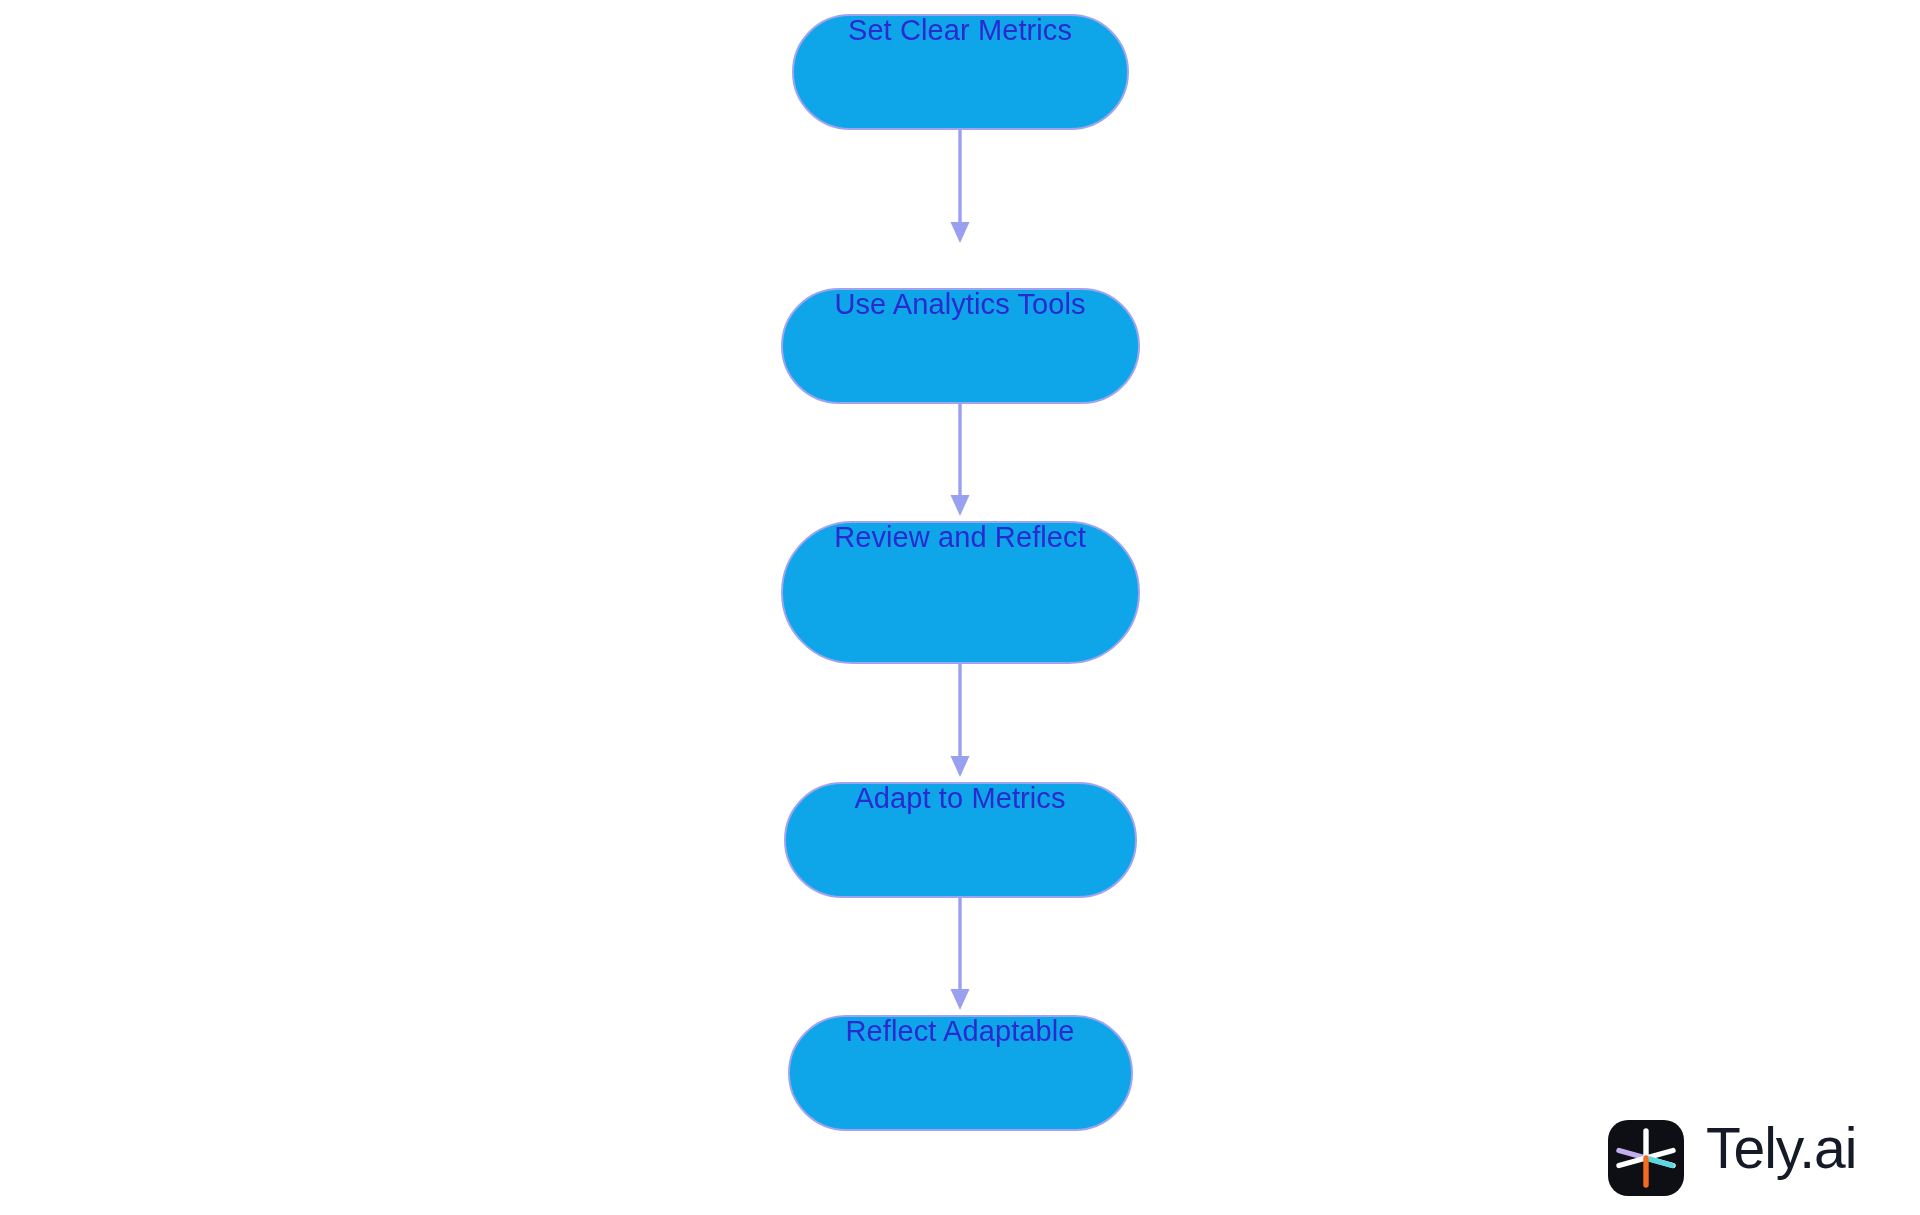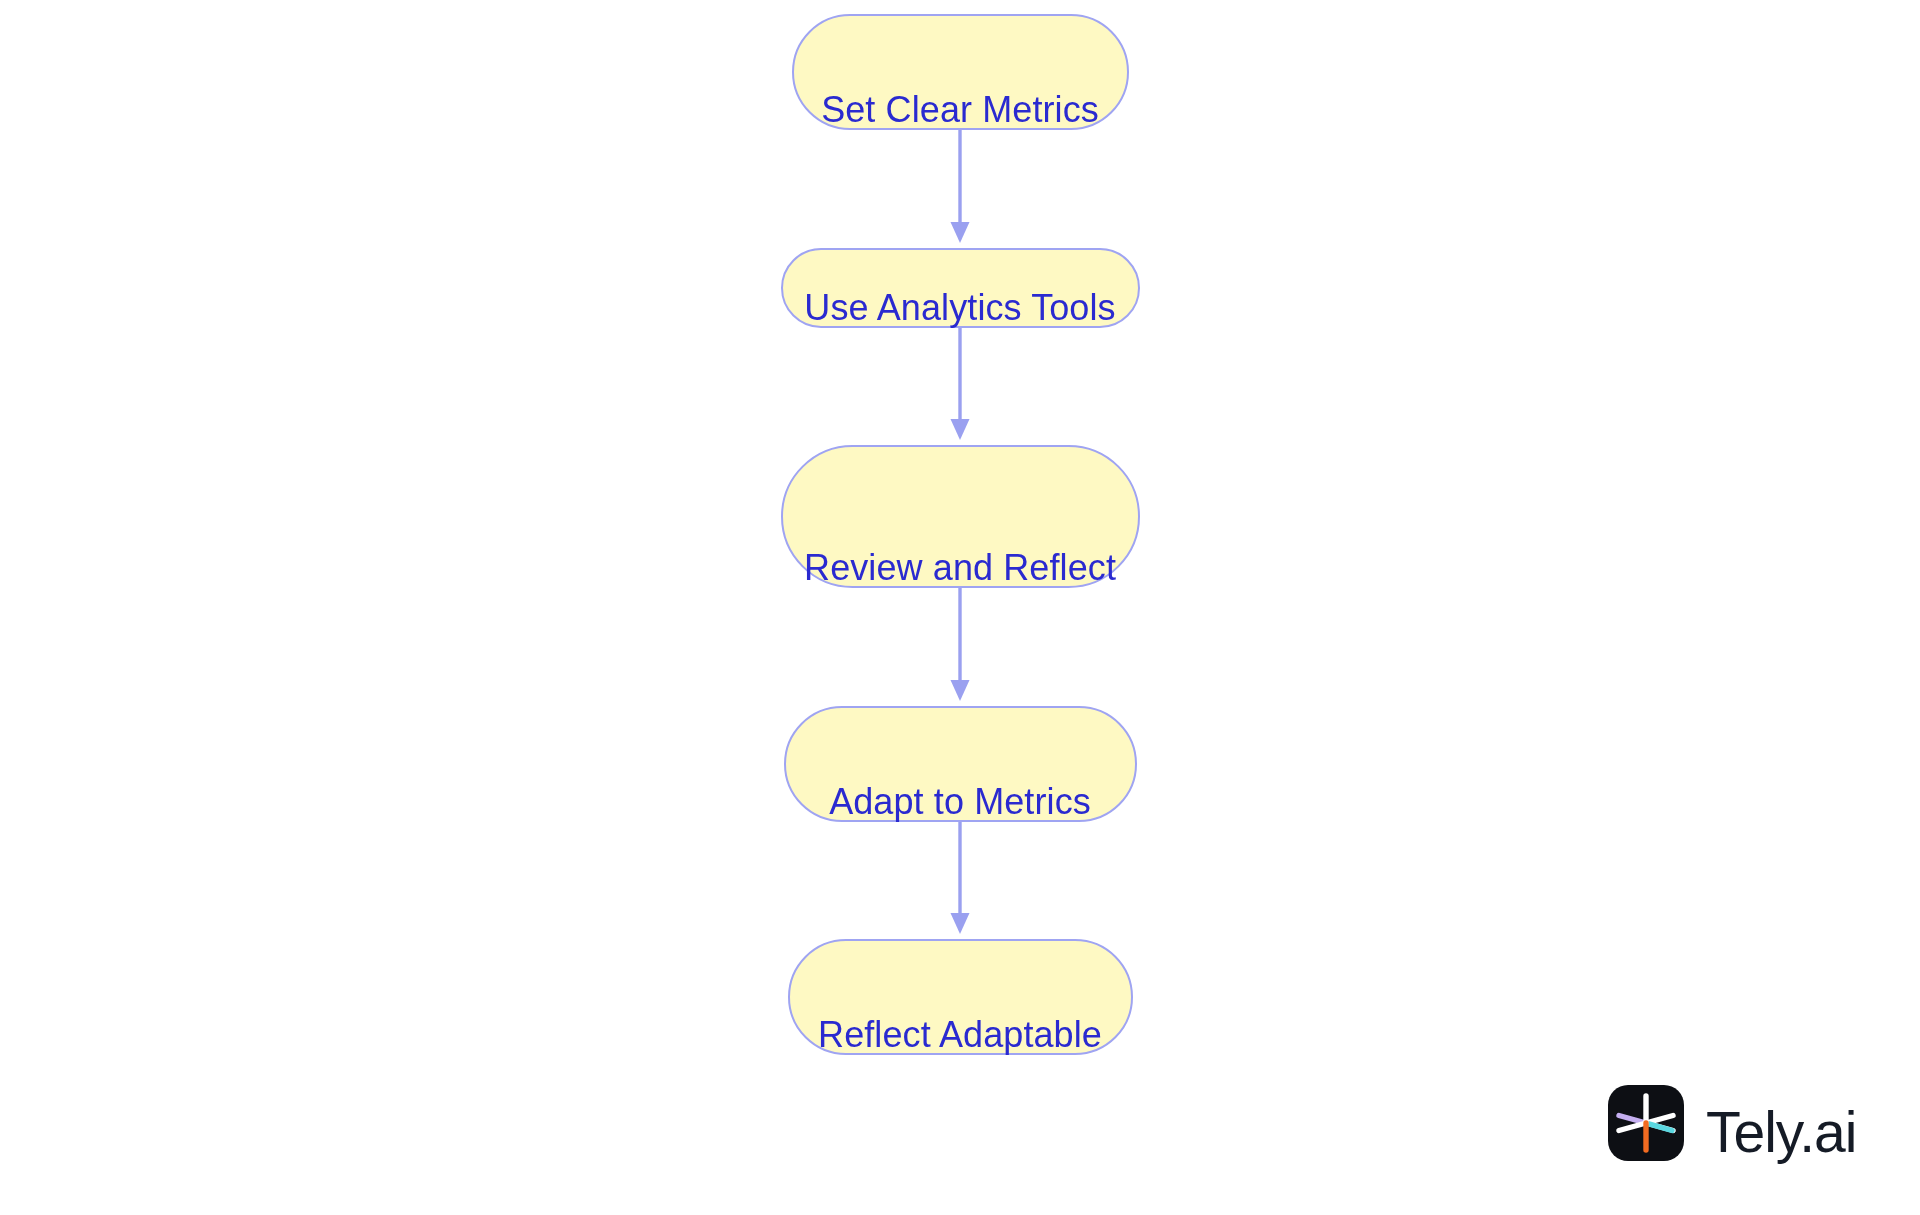--- a/index.html
+++ b/index.html
@@ -29,58 +29,58 @@
     top: 0;
     width: 1920px;
     display: flex;
     flex-direction: column;
     align-items: center;
   }
 
   
   .node {
     box-sizing: border-box;
-    background: #fef9c3;
+    background: #0ea5e9;
     border: 2px solid #9fa4f2;
     border-radius: 9999px;
     color: #2a2ad0;
     display: flex;
-    align-items: flex-end;
+    align-items: flex-start;
     justify-content: center;
-    font-size: 36px;
+    font-size: 29px;
     font-weight: 400;
     letter-spacing: 0.1px;
     line-height: 1;
     white-space: nowrap;
     padding: 0 46px;
   }
   .node-label {
     display: block;
   }
 
   .node-1 { width: 337px; height: 116px; margin-top: 14px; }
-  .node-2 { width: 359px; height: 80px; }
+  .node-2 { width: 359px; height: 116px; margin-top: 40px; }
   .node-3 { width: 359px; height: 143px; }
   .node-4 { width: 353px; height: 116px; }
   .node-5 { width: 345px; height: 116px; }
 
   
   .connector {
     display: block;
   }
   .connector svg { display: block; }
 
   
   .logo {
     position: absolute;
     left: 1608px;
-    top: 1085px;
+    top: 1120px;
     display: flex;
     flex-direction: row;
-    align-items: flex-end;
+    align-items: flex-start;
     gap: 22px;
   }
   .logo-mark {
     width: 76px;
     height: 76px;
     border-radius: 20px;
     background: #0d0f14;
     position: relative;
     flex: 0 0 auto;
   }

